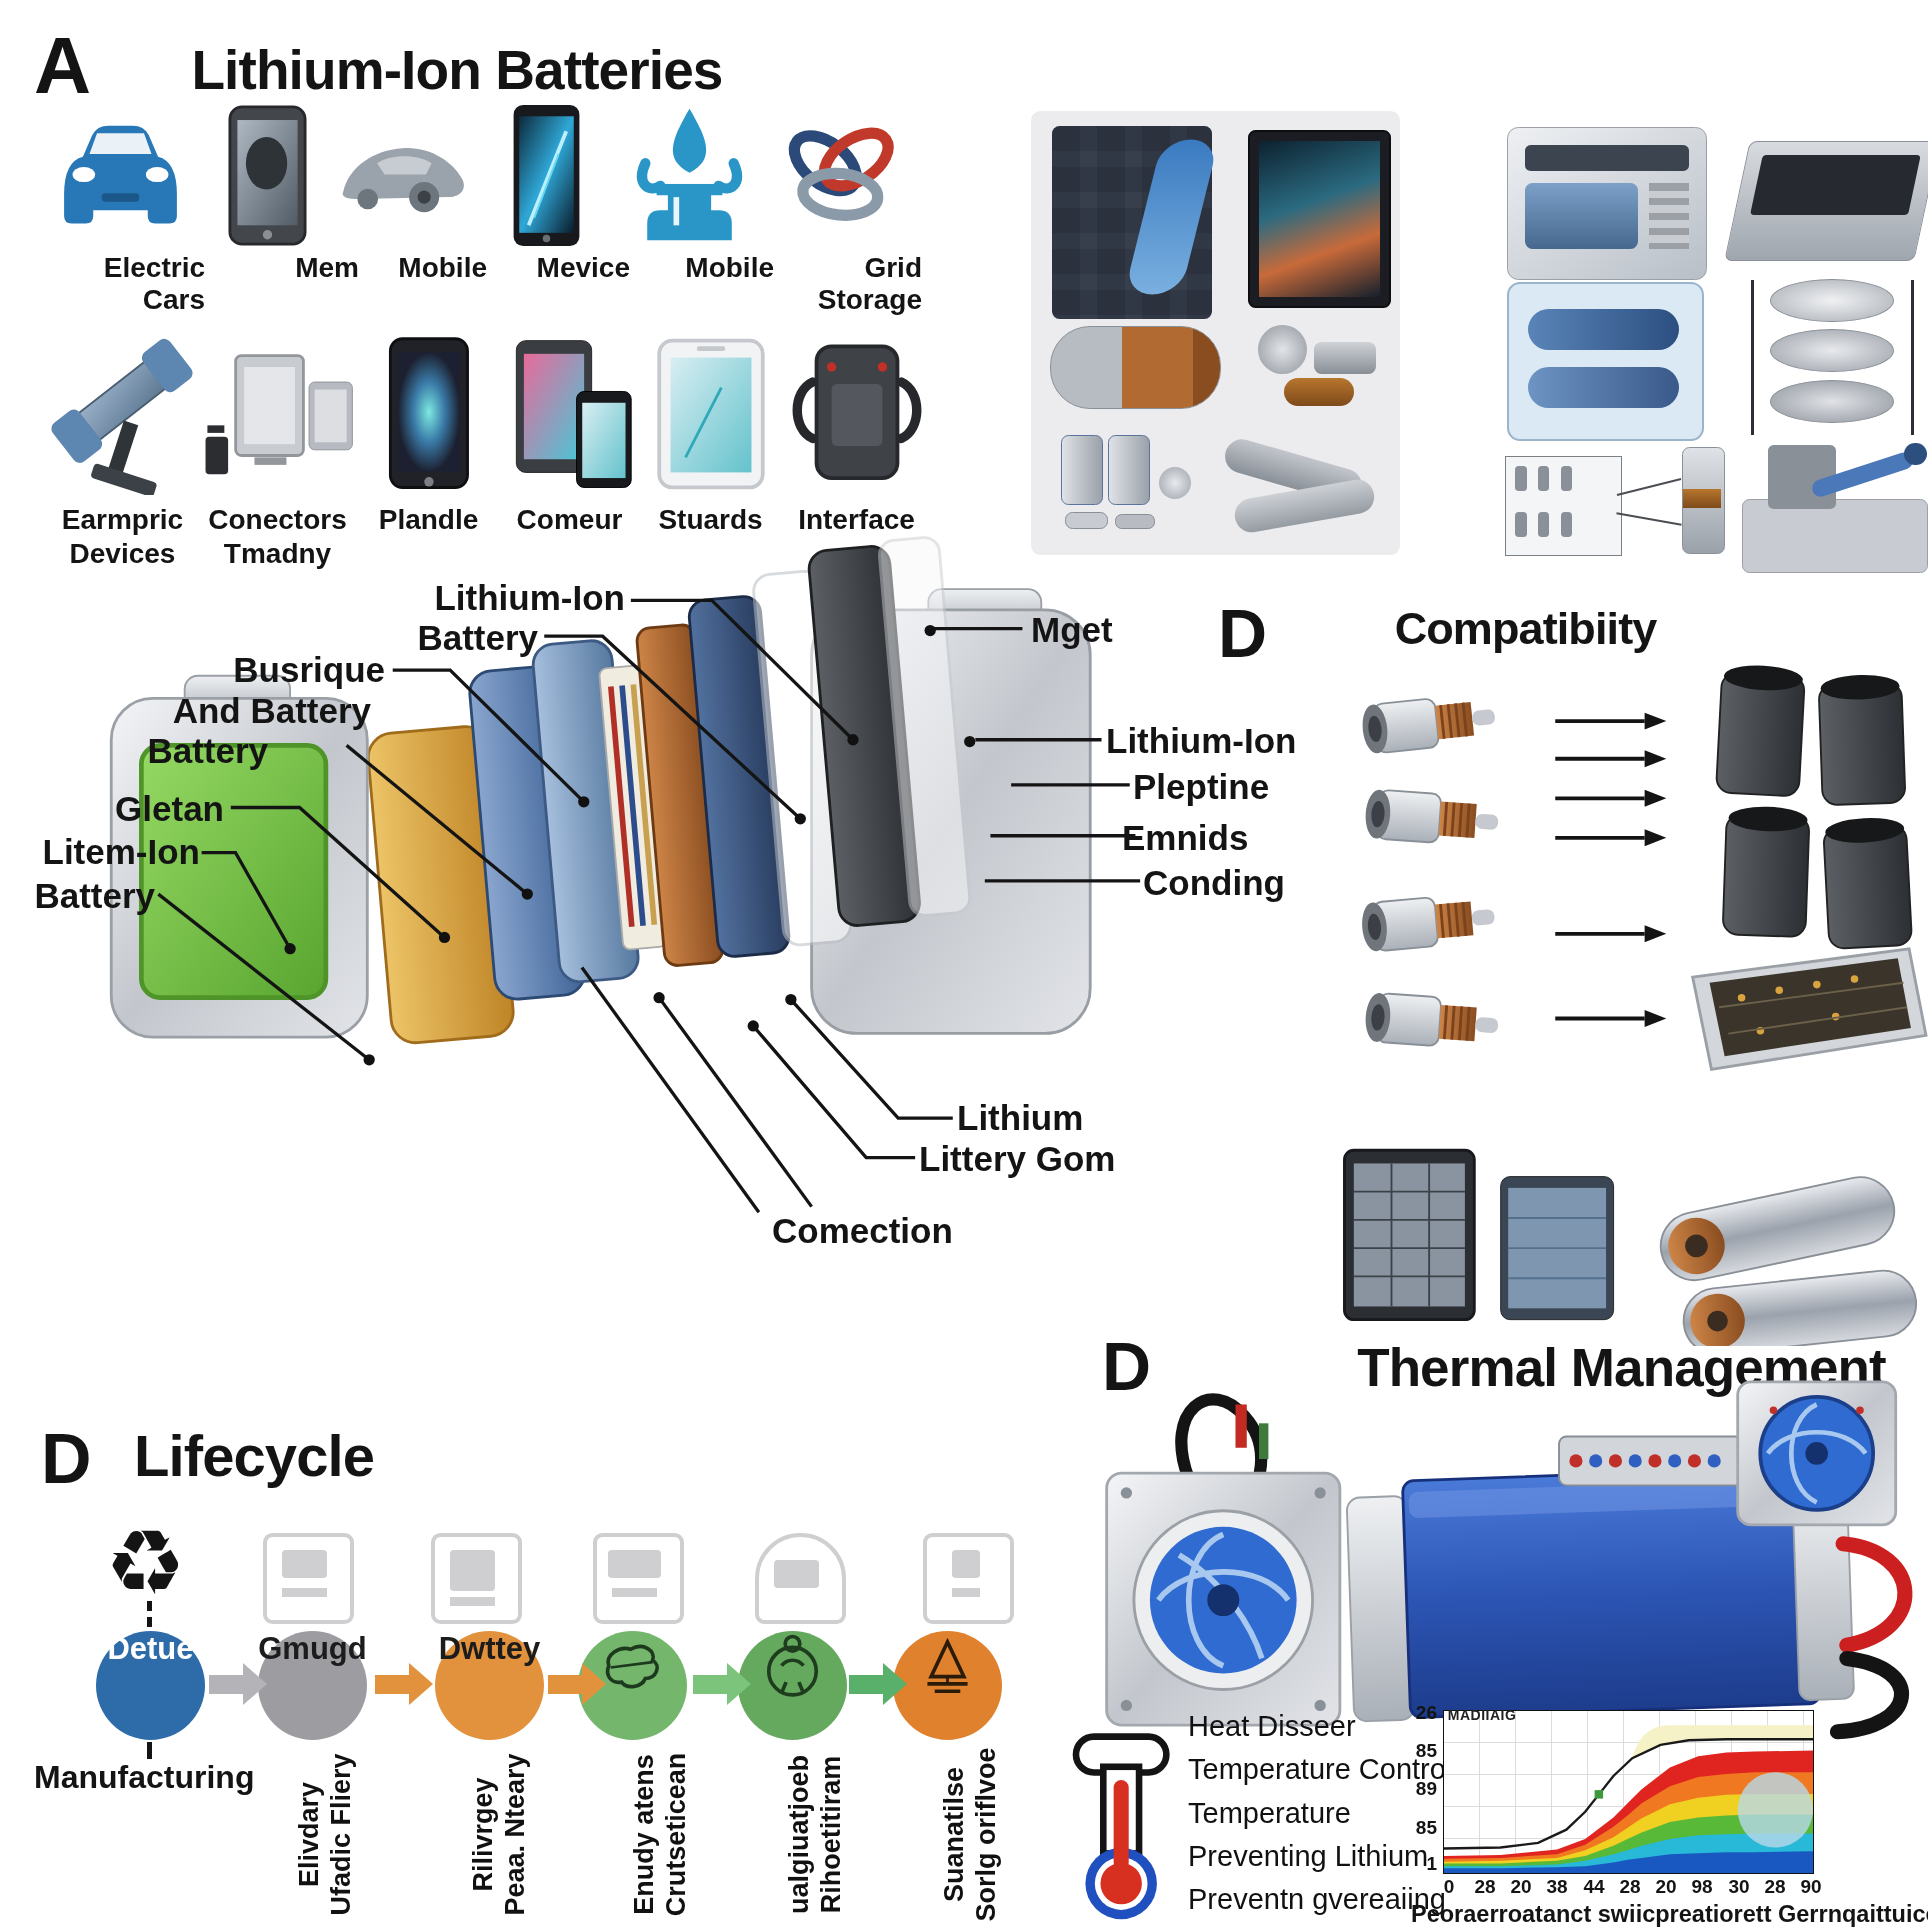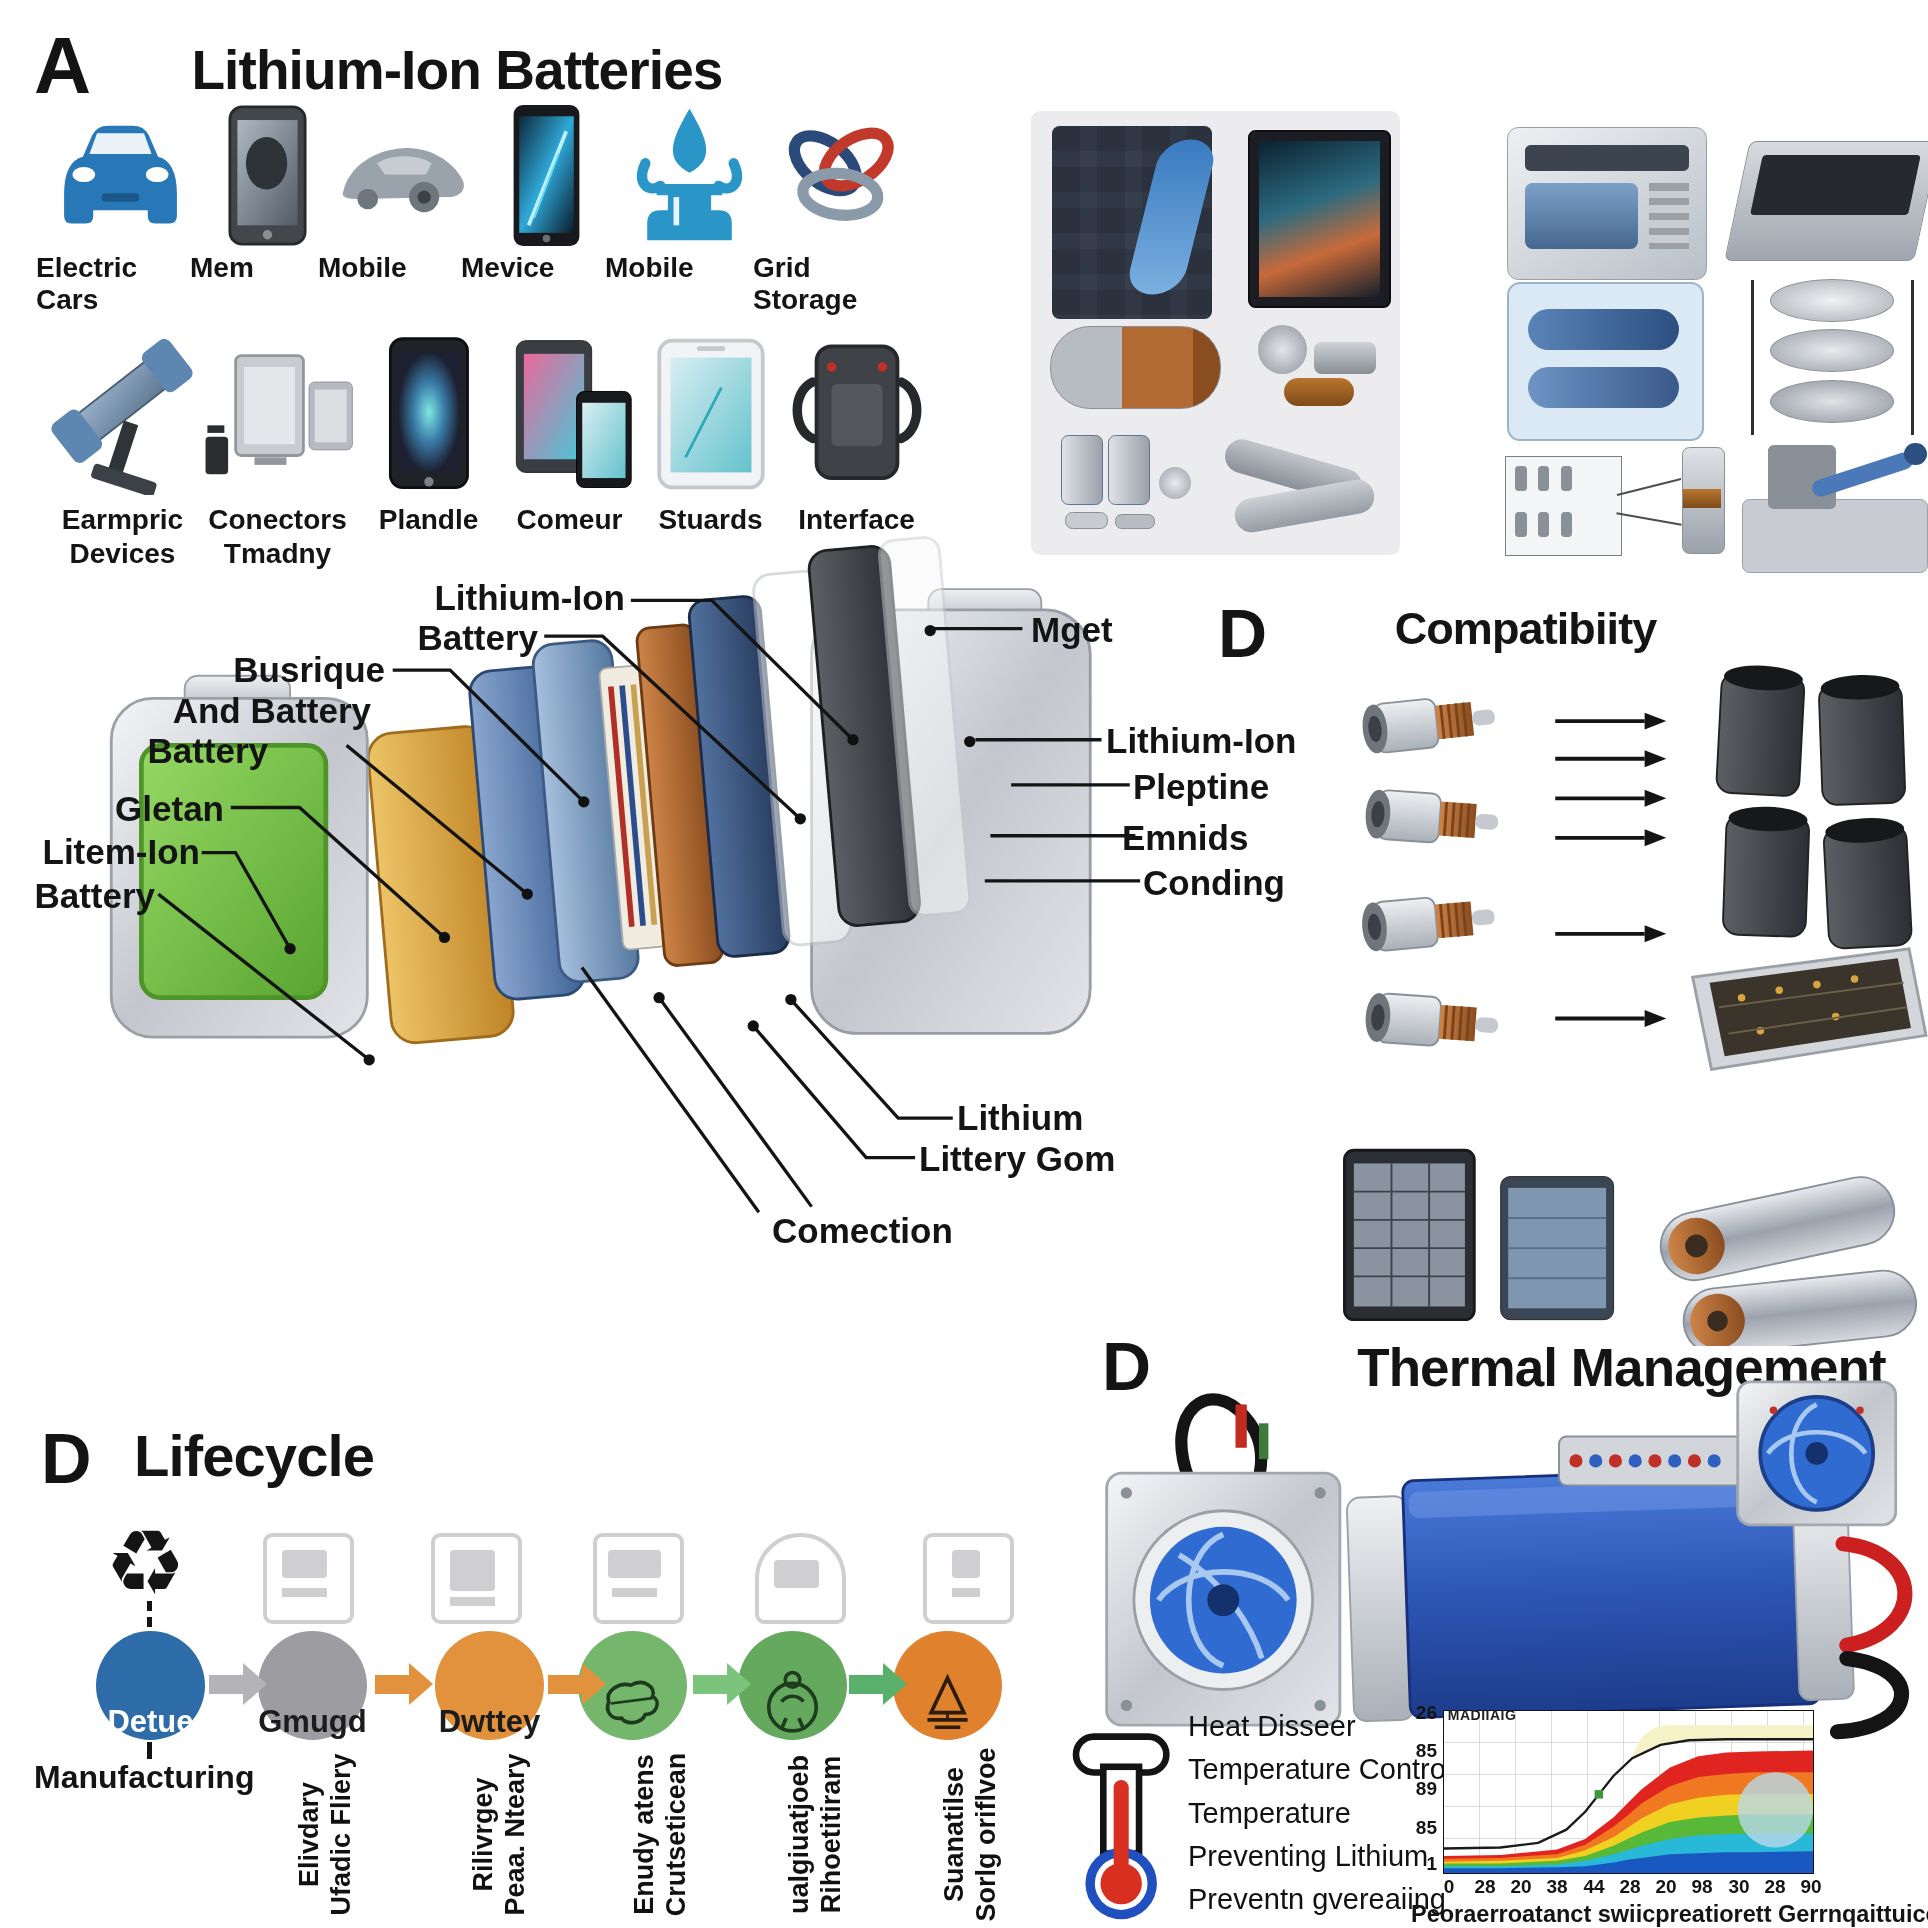--- a/index.html
+++ b/index.html
@@ -3,28 +3,28 @@
 <meta charset="utf-8">
 <style>
   html,body{margin:0;padding:0;background:#fff;}
   #canvas{position:relative;width:1928px;height:1928px;background:#fff;overflow:hidden;
           font-family:"Liberation Sans",sans-serif;color:#141414;}
   .abs{position:absolute;}
   .tag{position:absolute;font-size:79px;font-weight:800;line-height:1;}
   .big-title{position:absolute;font-weight:800;text-align:center;letter-spacing:-0.9px;}
   
   .icon-box{position:absolute;top:105px;width:141px;height:141px;}
-  .r1-label{position:absolute;top:252px;width:169px;text-align:left;font-size:28px;font-weight:600;}
+  .r1-label{position:absolute;top:252px;width:169px;text-align:right;font-size:28px;font-weight:600;}
   .icon-box2{position:absolute;top:335px;width:160px;height:160px;}
   .r2-label{position:absolute;top:503px;width:179px;text-align:center;font-size:28px;font-weight:600;line-height:34px;}
   
   .exl{position:absolute;font-size:35px;font-weight:600;white-space:nowrap;transform:translateX(-100%);}
   .exr{position:absolute;font-size:35px;font-weight:600;white-space:nowrap;}
   
-  .lc-circle{position:absolute;width:109px;height:109px;border-radius:50%;display:flex;align-items:flex-end;justify-content:center;
+  .lc-circle{position:absolute;width:109px;height:109px;border-radius:50%;display:flex;align-items:flex-start;justify-content:center;
              font-size:31px;font-weight:700;}
   .lc-arrow{position:absolute;top:1663px;width:58px;height:43px;}
   .lc-arrow .shaft{position:absolute;left:0;top:12.2px;width:34px;height:19px;}
   .lc-arrow .head{position:absolute;left:34px;top:0;width:0;height:0;border-top:21.7px solid transparent;
                   border-bottom:21.7px solid transparent;border-left:24.5px solid #999;}
   .dashv{position:absolute;width:0;border-left:5.6px dashed #141414;}
   .vwrap{position:absolute;width:207px;height:75px;display:flex;align-items:center;justify-content:center;
          transform:rotate(-90deg);}
   .vtext{font-size:27px;font-weight:600;line-height:32px;text-align:center;white-space:nowrap;color:#111;}
   .ghost{position:absolute;top:1533px;width:83px;height:83px;border:4.7px solid #c7c7ca;border-radius:9.4px;opacity:.85;}

